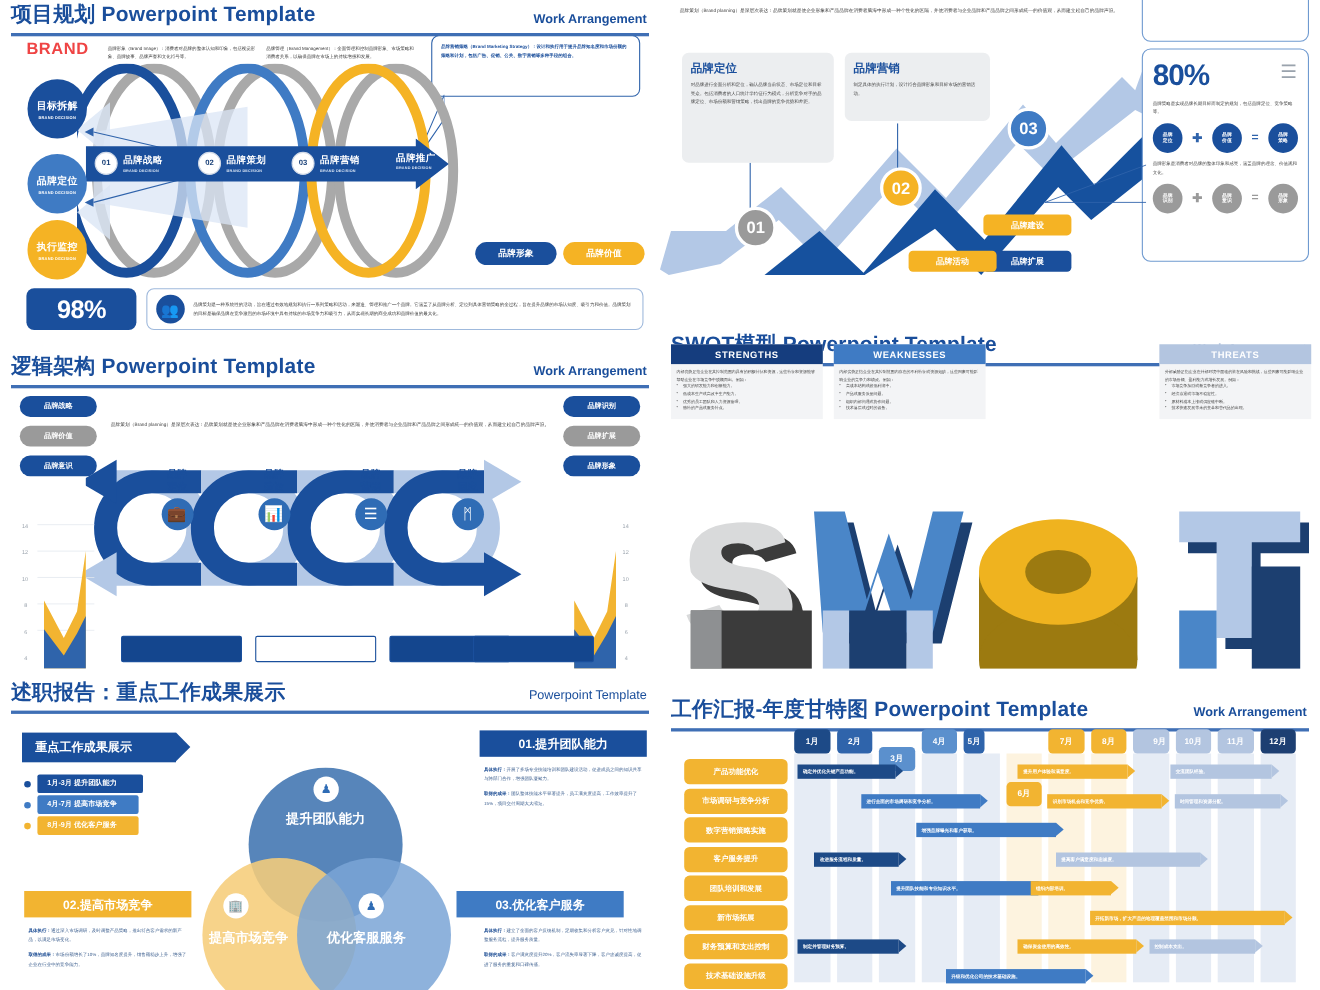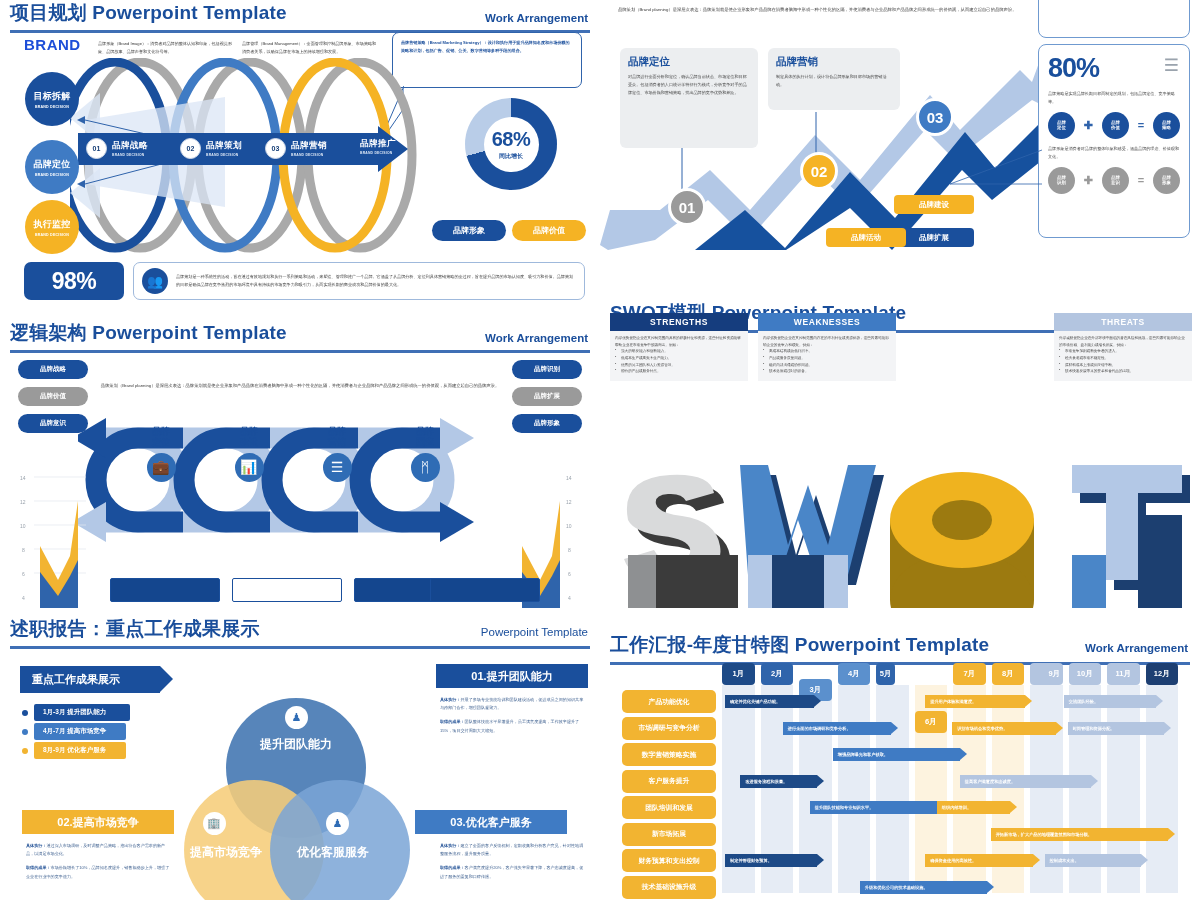--- a/index.html
+++ b/index.html
@@ -11,21 +11,21 @@
 
   
   .slide { position:absolute; overflow:hidden; background:#fff; }
   .slide-hd { position:relative; padding:0 10px; }
   .slide-hd .t1 { font-size:19px; font-weight:bold; color:#1a4e9b; letter-spacing:.2px; white-space:nowrap; }
   .slide-hd .t2 { position:absolute; right:12px; bottom:2px; font-size:11.5px; color:#1a4e9b; font-weight:600; }
   .hdline { height:3px; background:#3f6fb5; margin:4px 10px 0 10px; }
 
   
   #s1 { left:0; top:0; width:600px; height:310px; }
-  #s1 .brandword { position:absolute; left:24px; top:36px; font-size:15px; font-weight:bold; color:#1d4ed8; letter-spacing:.5px;}
+  #s1 .brandword { position:absolute; left:24px; top:36px; font-size:15px; font-weight:bold; color:#ef4444; letter-spacing:.5px;}
   .ptxt { position:absolute; font-size:4.1px; line-height:1.85; color:#3a3a3a; }
   #s1 .pt-a { left:98px; top:40px; width:135px; }
   #s1 .pt-b { left:242px; top:40px; width:135px; }
   .callout {
     position:absolute; left:392px; top:32px; width:190px; height:56px;
     border:1px solid #2f63ab; border-radius:7px; background:#fff;
     padding:6px 8px; font-size:4.1px; line-height:1.9; color:#1a4e9b; font-weight:600;
   }
   .callout-tail { position:absolute; left:378px; top:86px; width:26px; height:60px; }
   
@@ -230,26 +230,20 @@
         <span>BRAND DECISION</span>
       </div>
     </div>
     <div class="stepgrp" style="left:360px;top:138px;">
       <div class="steptxt">
         <b>品牌推广</b>
         <span>BRAND DECISION</span>
       </div>
     </div>
 
-    <div class="donut">
-      <div class="hole">
-        <b>68%</b>
-        <span>同比增长</span>
-      </div>
-    </div>
     <div class="pill p1">品牌形象</div>
     <div class="pill p2">品牌价值</div>
 
     <div class="bluebox98">98%</div>
     <div class="bbox">
       <div class="peopleicon">👥</div>
       <div style="font-size:4.1px;line-height:2.05;color:#3a3a3a;">品牌策划是一种系统性的活动，旨在通过有效地规划和执行一系列策略和活动，来塑造、管理和推广一个品牌。它涵盖了从品牌分析、定位到具体营销策略的全过程，旨在提升品牌的市场认知度、吸引力和价值。品牌策划的目标是确保品牌在竞争激烈的市场环境中具有持续的市场竞争力和吸引力，从而实现长期的商业成功和品牌价值的最大化。</div>
     </div>
   </div>
 

